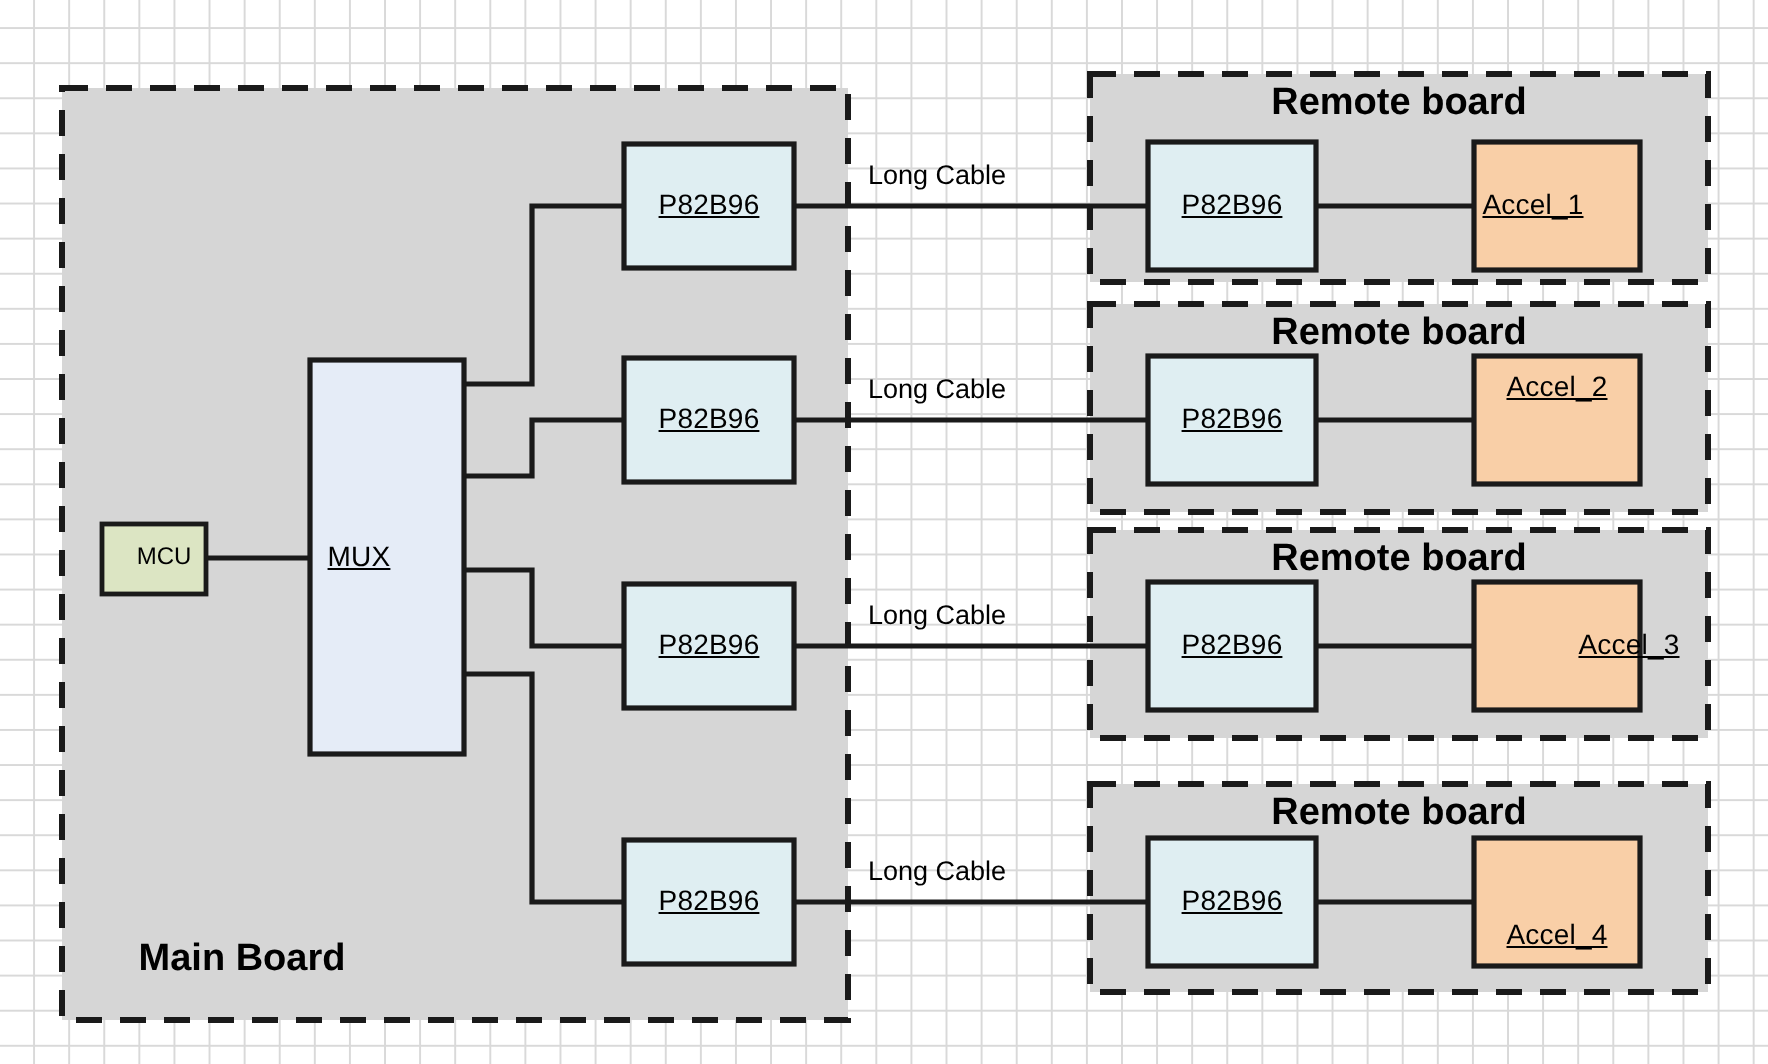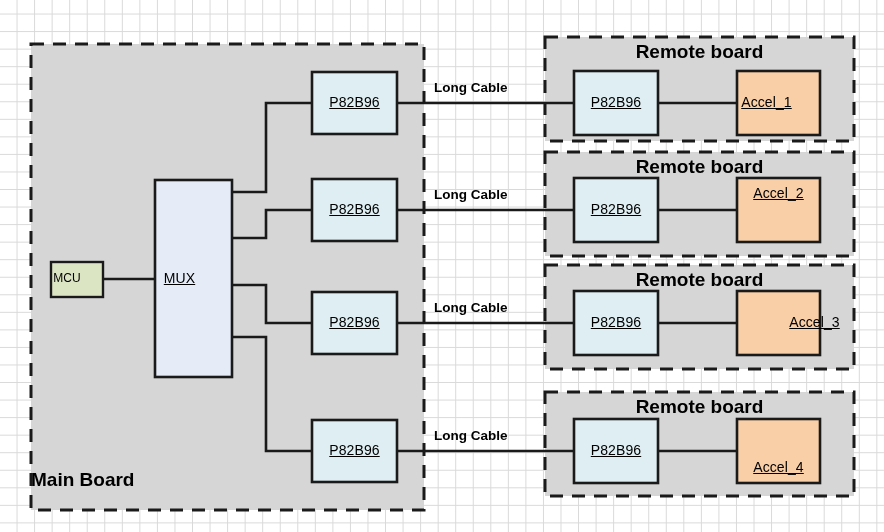--- a/index.html
+++ b/index.html
@@ -42,21 +42,21 @@
   }
   .small-label {
     font-size: 12px;
   }
   .board-label {
     font-size: 19px;
     font-weight: bold;
   }
   .cable-label {
     font-size: 13.5px;
-    font-weight: bold;
+    font-weight: normal;
   }
 </style>
 </head>
 <body>
 
 <div id="canvas">
 
   <svg id="diagram-svg" width="884" height="532">
 
     <rect x="31" y="44" width="393" height="466" fill="#d6d6d6" stroke="#1a1a1a" stroke-width="3" stroke-dasharray="13,9"></rect>
@@ -96,23 +96,23 @@
     <rect x="574" y="178" width="84" height="64" fill="#dfeef2" stroke="#1a1a1a" stroke-width="2.6"></rect>
     <rect x="574" y="291" width="84" height="64" fill="#dfeef2" stroke="#1a1a1a" stroke-width="2.6"></rect>
     <rect x="574" y="419" width="84" height="64" fill="#dfeef2" stroke="#1a1a1a" stroke-width="2.6"></rect>
 
     <rect x="737" y="71" width="83" height="64" fill="#f9cfa7" stroke="#1a1a1a" stroke-width="2.6"></rect>
     <rect x="737" y="178" width="83" height="64" fill="#f9cfa7" stroke="#1a1a1a" stroke-width="2.6"></rect>
     <rect x="737" y="291" width="83" height="64" fill="#f9cfa7" stroke="#1a1a1a" stroke-width="2.6"></rect>
     <rect x="737" y="419" width="83" height="64" fill="#f9cfa7" stroke="#1a1a1a" stroke-width="2.6"></rect>
   </svg>
 
-  <div class="lbl board-label" style="left:31px; top:469px; width:180px; ">Main Board</div>
+  <div class="lbl board-label" style="left:31px; top:469px; width:180px; text-align:center;">Main Board</div>
 
-  <div class="lbl small-label" style="left:41px; top:271px; width:52px; text-align:center;">MCU</div>
+  <div class="lbl small-label" style="left:56px; top:271px; width:52px; text-align:center;">MCU</div>
 
   <div class="lbl box-label" style="left:141px; top:270px; width:77px;">MUX</div>
 
   <div class="lbl box-label" style="left:312px; top:94px; width:85px;">P82B96</div>
   <div class="lbl box-label" style="left:312px; top:201px; width:85px;">P82B96</div>
   <div class="lbl box-label" style="left:312px; top:314px; width:85px;">P82B96</div>
   <div class="lbl box-label" style="left:312px; top:442px; width:85px;">P82B96</div>
 
   <div class="lbl cable-label" style="left:434px; top:80px;">Long Cable</div>
   <div class="lbl cable-label" style="left:434px; top:187px;">Long Cable</div>

